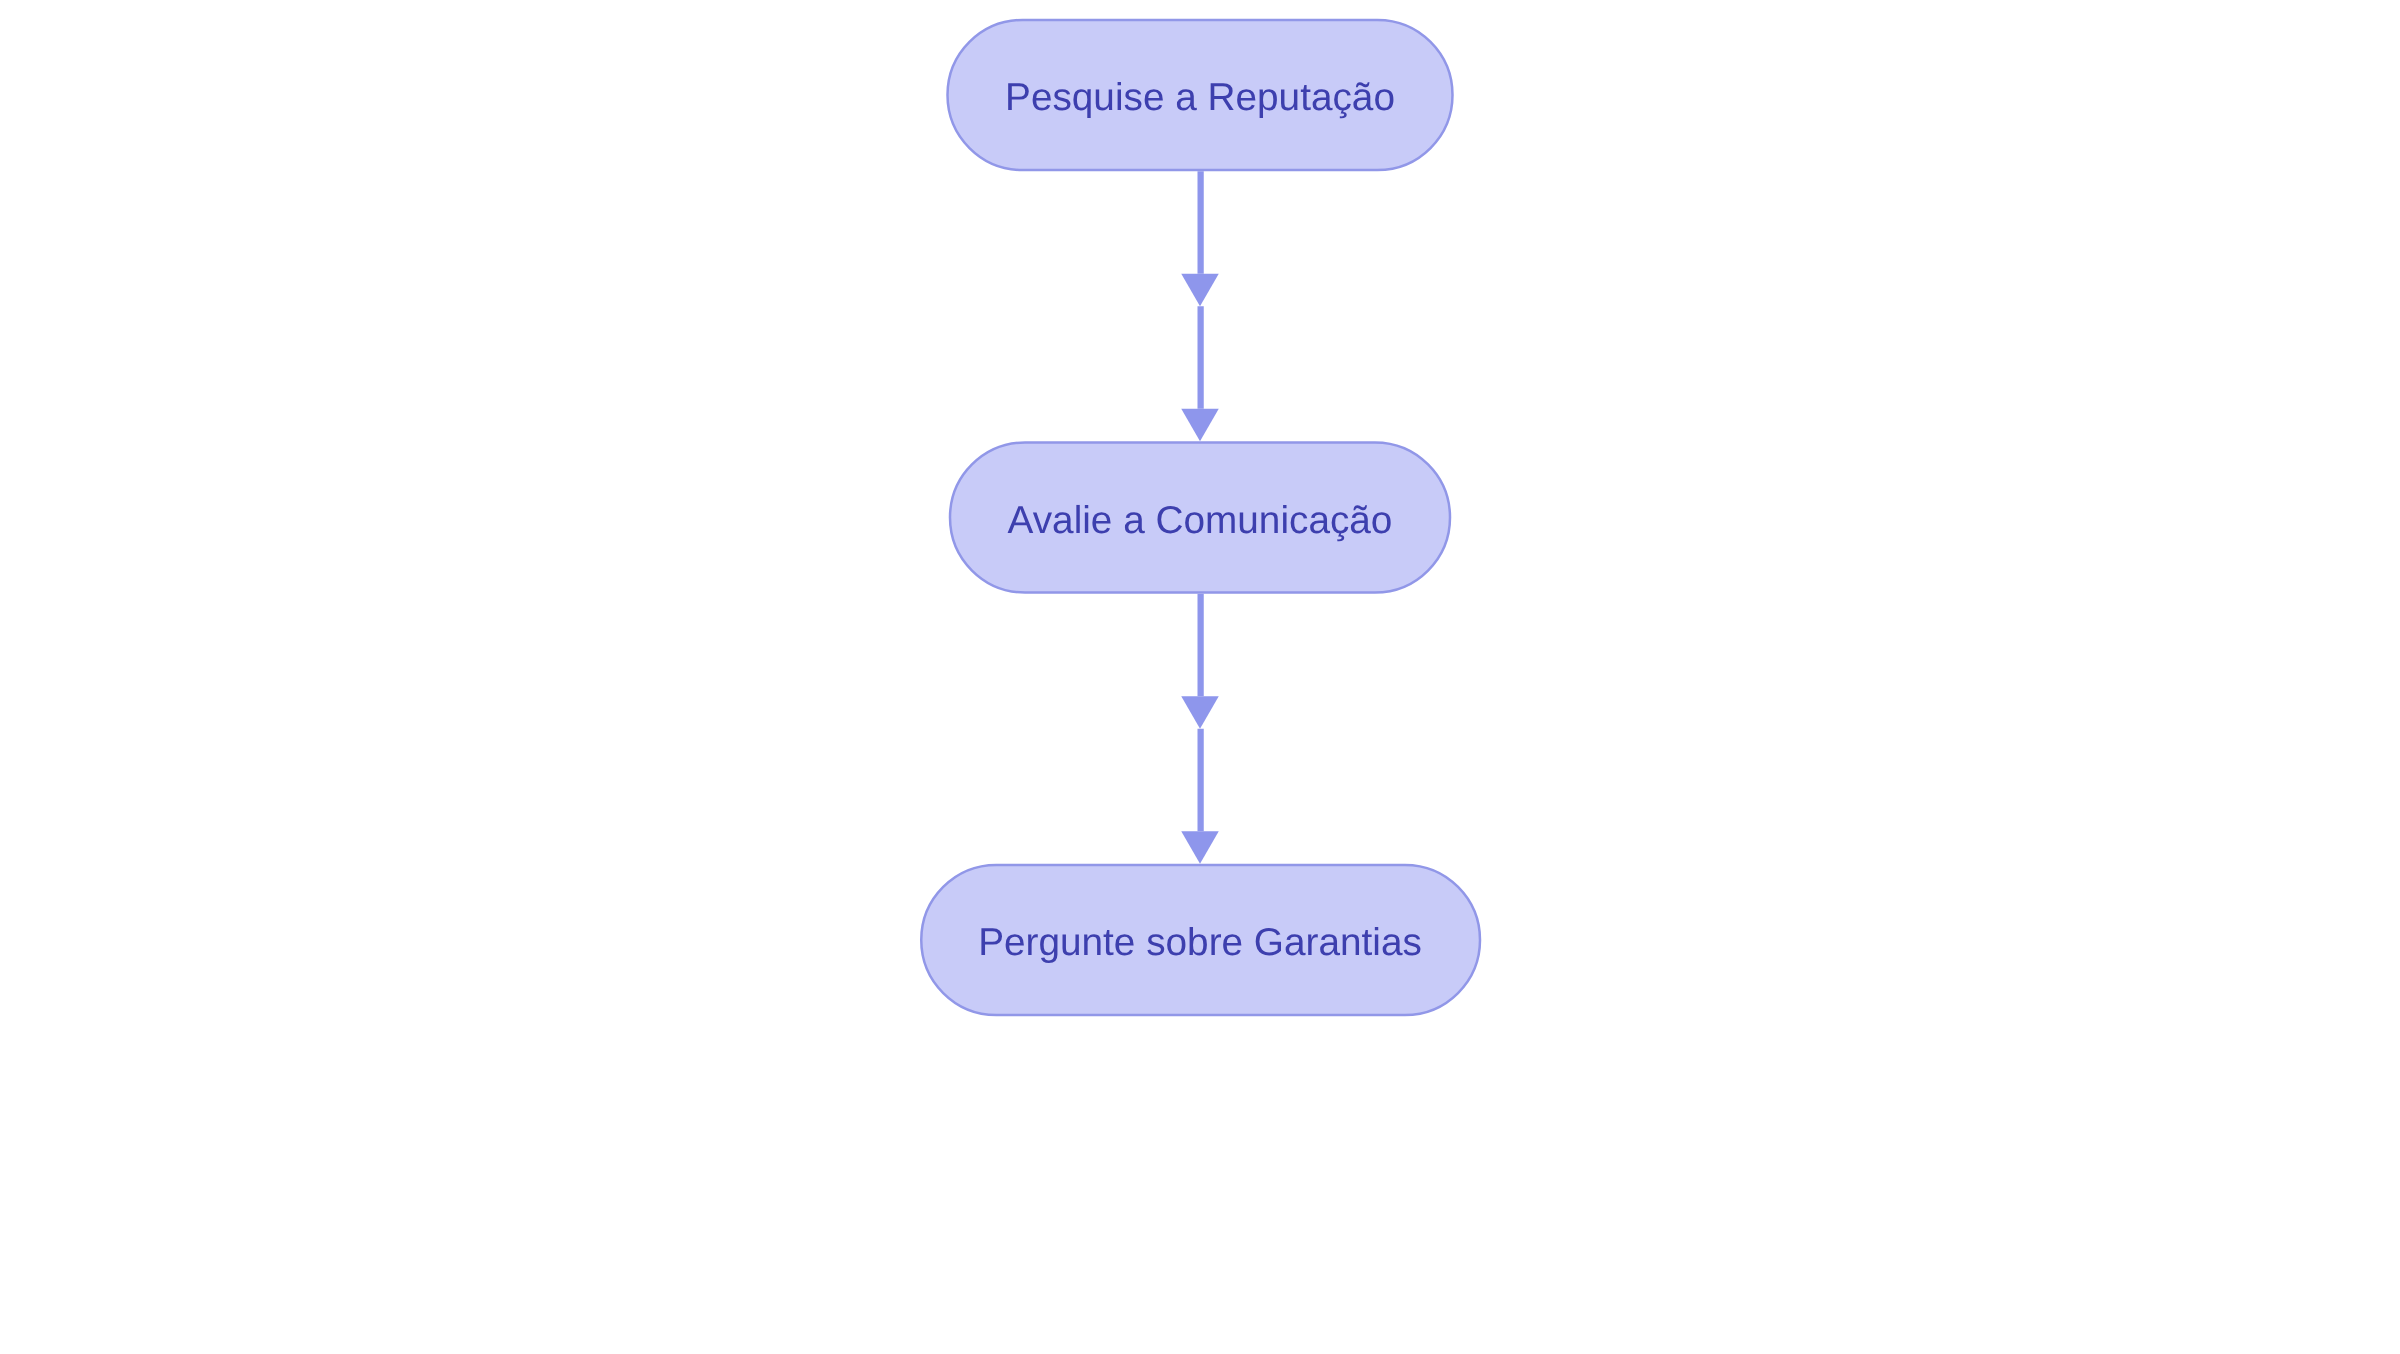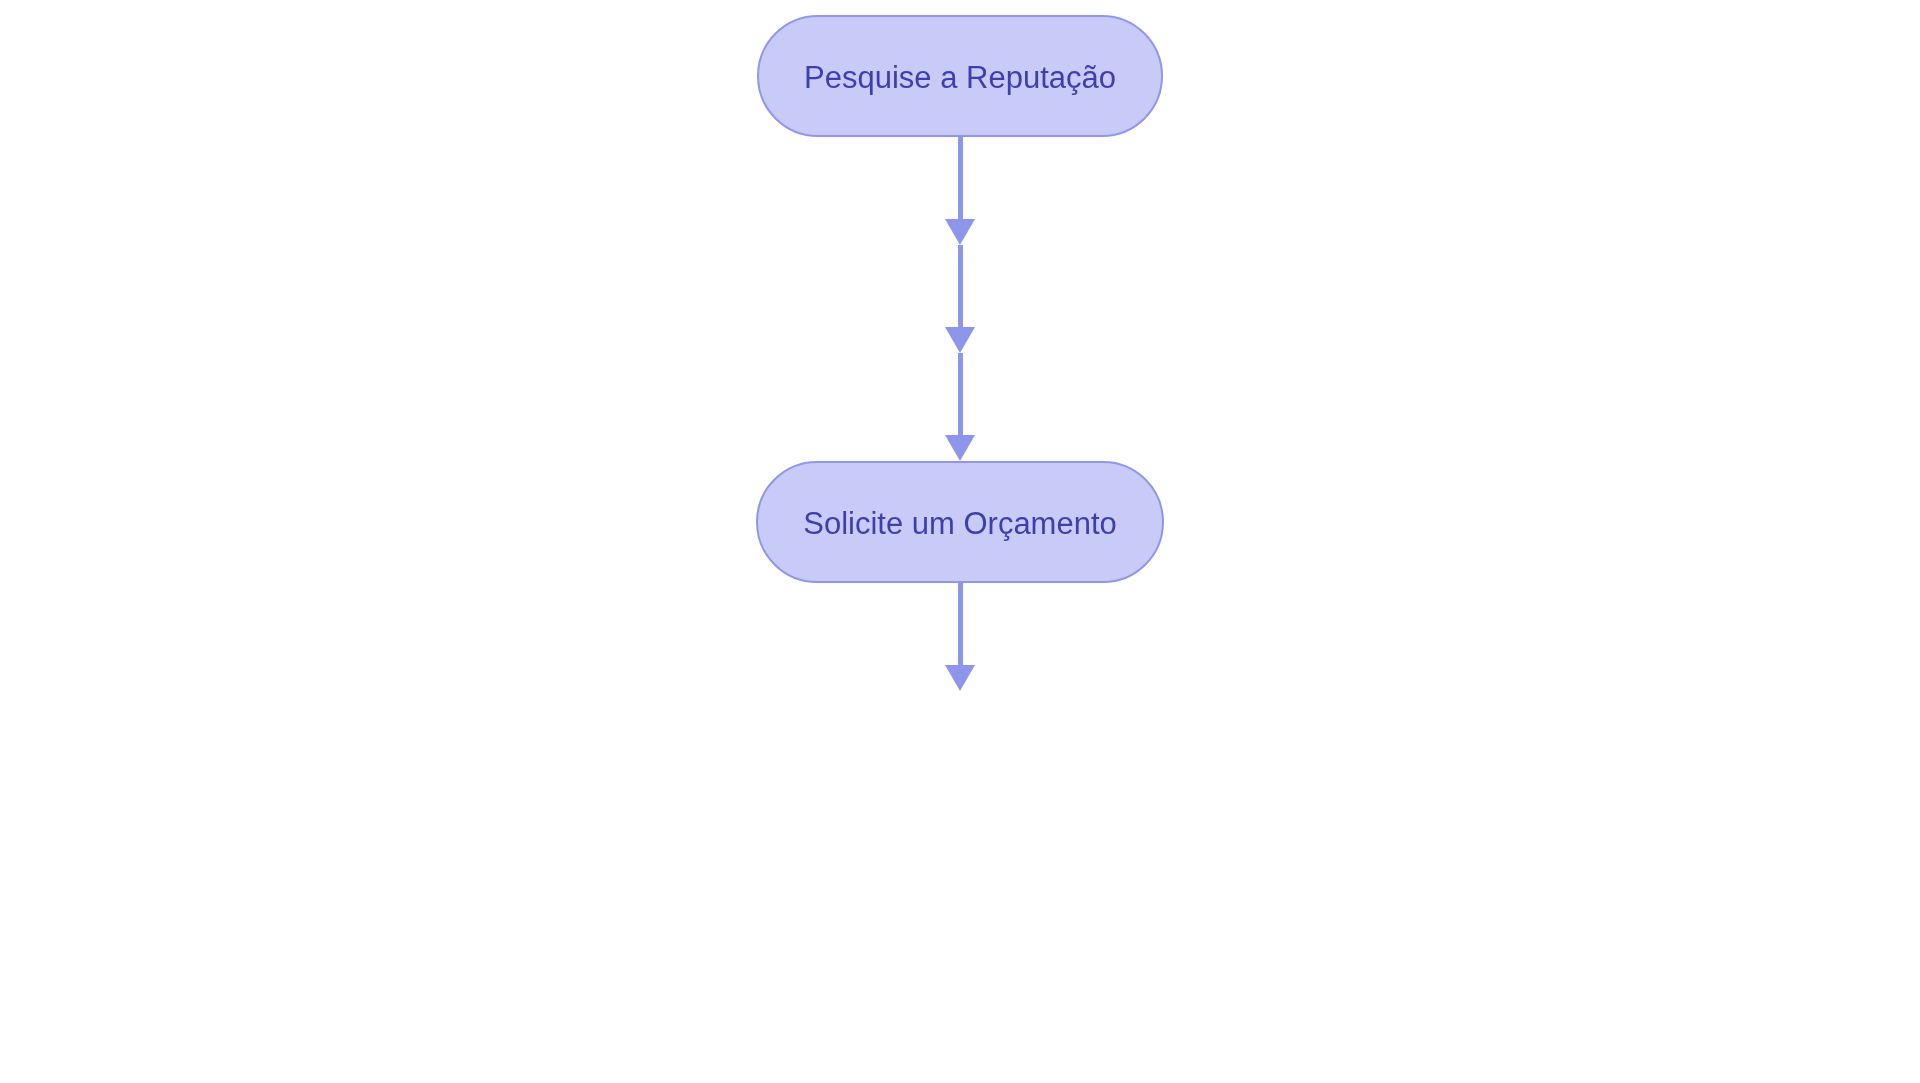--- a/index.html
+++ b/index.html
@@ -68,27 +68,28 @@
     <div class="shaft"></div>
     <div class="head"></div>
   </div>
 
 
   <div class="flow-connector">
     <div class="shaft"></div>
     <div class="head"></div>
   </div>
 
-
-  <div class="flow-connector">
-    <div class="shaft"></div>
-    <div class="head"></div>
-  </div>
-
-  <div class="flow-node">Solicite um Orçamento</div>
+  <div class="flow-node">Avalie a Comunicação</div>
 
   <div class="flow-connector">
     <div class="shaft"></div>
     <div class="head"></div>
   </div>
 
 
+  <div class="flow-connector">
+    <div class="shaft"></div>
+    <div class="head"></div>
+  </div>
+
+  <div class="flow-node">Pergunte sobre Garantias</div>
+
 </div>
 
 </body></html>

